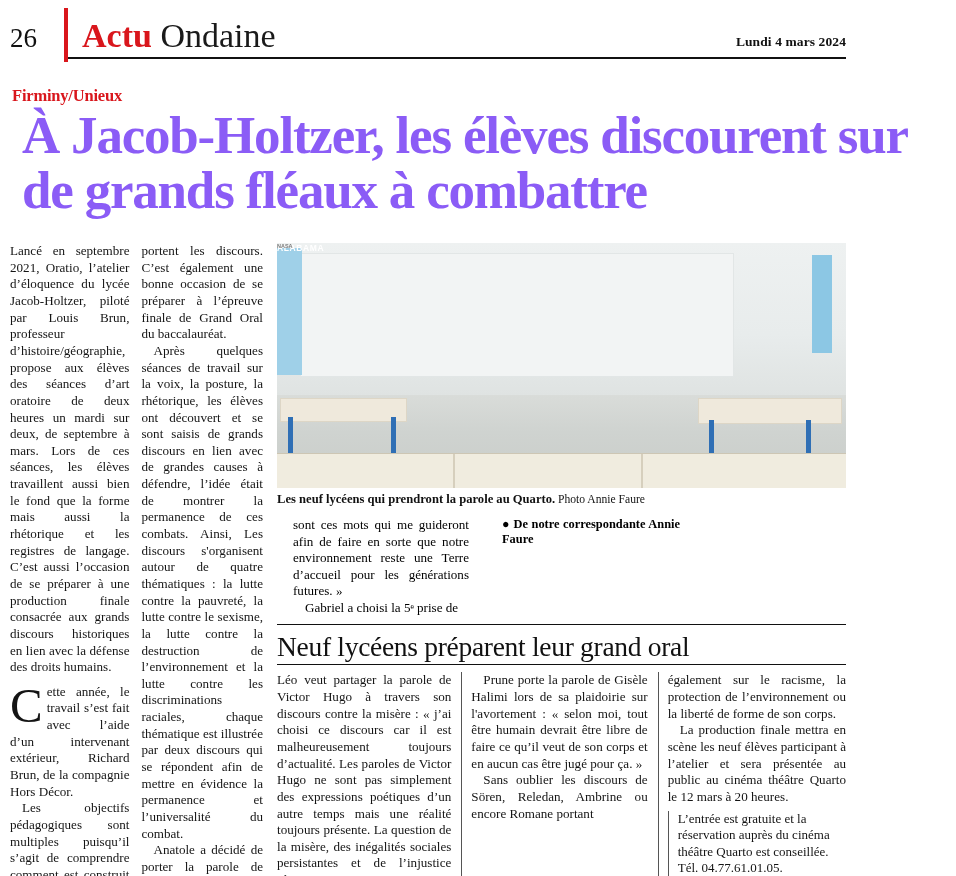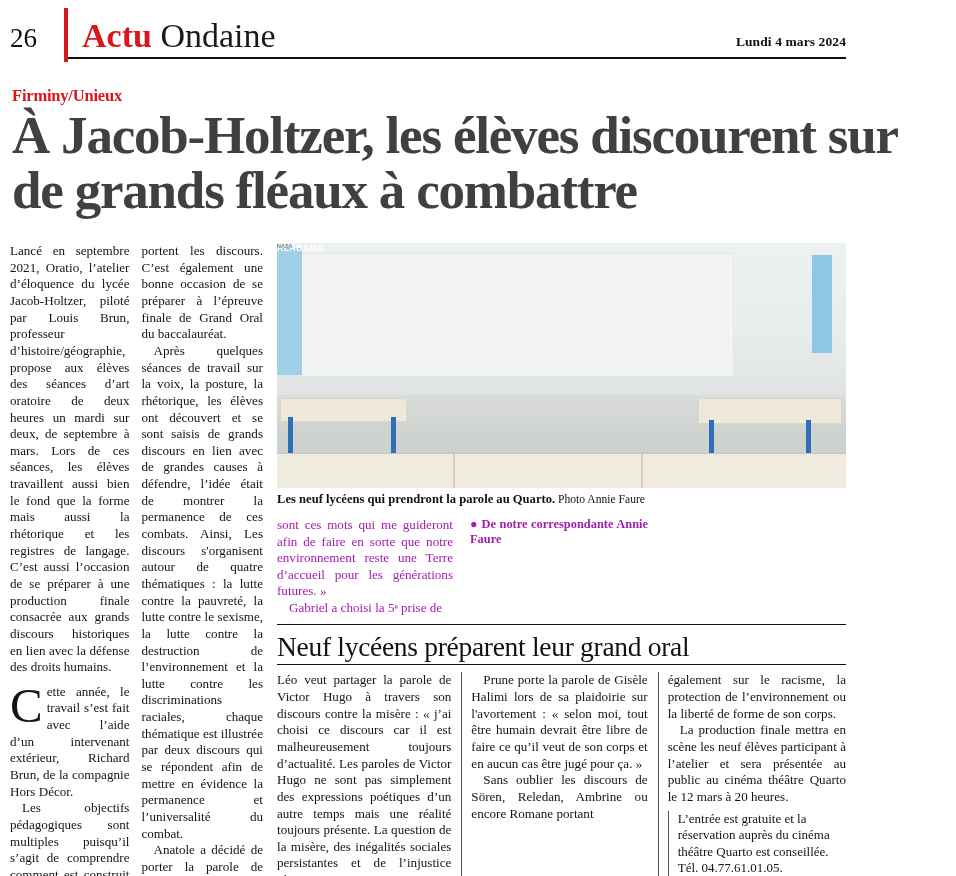--- a/index.html
+++ b/index.html
@@ -80,22 +80,22 @@
     font-weight: bold;
     font-size: 16.5px;
     margin: 27px 0 2px 2px;
     letter-spacing: -0.2px;
   }
   .headline {
     font-size: 53px;
     font-weight: bold;
     line-height: 1.03;
     letter-spacing: -1.2px;
-    margin: 2px 0 0 2px;
-    color: #404040;
+    margin: 2px 0 0 12px;
+    color: #8b5cf6;
     width: 930px;
   }
 
   
   .top-area {
     display: flex;
     margin-top: 26px;
     align-items: flex-start;
   }
   .col {
@@ -149,21 +149,22 @@
 
   
   .tri {
     display: flex;
     margin-top: 9px;
   }
   .tri .tcol {
     font-size: 13.1px;
     line-height: 1.272;
     text-align: justify;
-    color: #a21caf;
+    color: #000000;
+    margin-left: 16px;
   }
   .tri .tcol p { margin: 0; text-indent: 12px; }
   .tri .tcol p.noindent { text-indent: 0; }
   .tri-1 { width: 176px; margin-right: 17px; }
   .tri-2 { width: 178px; margin-right: 17px; }
   .tri-3 { width: 178px; }
   .signature {
     font-weight: bold;
     font-size: 12.4px;
     line-height: 1.22;

